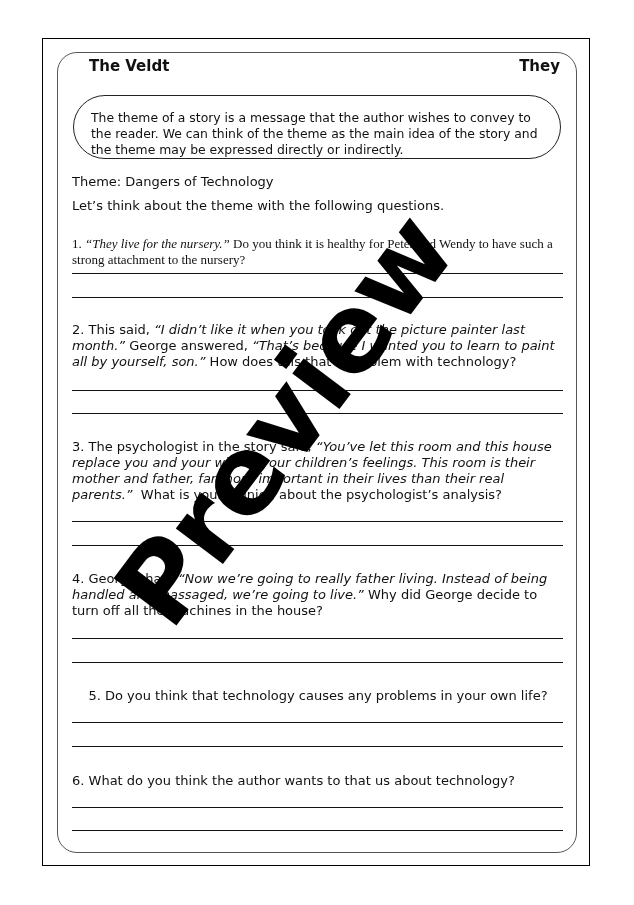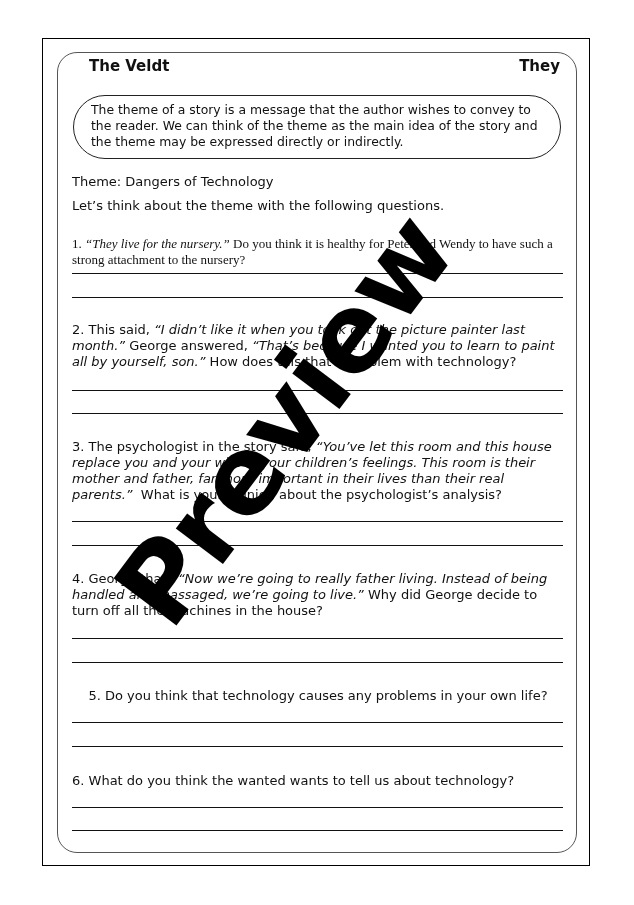--- a/index.html
+++ b/index.html
@@ -47,21 +47,21 @@
 
     .intro-pill {
       position: absolute;
       left: 73px;
       top: 95px;
       width: 488px;
       height: 64px;
       border: 1px solid #222;
       border-radius: 32px;
       box-sizing: border-box;
-      padding: 6px 14px 0 17px;
+      padding: 14px 14px 0 17px;
       font-size: 12.4px;
       line-height: 16px;
       color: #111;
     }
 
     .text-block {
       position: absolute;
       left: 72px;
       width: 492px;
       font-size: 13px;
@@ -123,17 +123,17 @@
 <div class="answer-line" style="top:545px;"></div>
 
 <div class="text-block question" style="top:571px;"><span>4.</span><span> George than, </span><em>“Now we’re going to really father living. Instead of being handled and massaged, we’re going to live.”</em><span> Why did George decide to turn off all the machines in the house?</span></div>
 <div class="answer-line" style="top:638px;"></div>
 <div class="answer-line" style="top:662px;"></div>
 
 <div class="text-block question" style="top:688px;text-align:center;"><span>5.</span><span> Do you think that technology causes any problems in your own life?</span></div>
 <div class="answer-line" style="top:722px;"></div>
 <div class="answer-line" style="top:746px;"></div>
 
-<div class="text-block question" style="top:773px;"><span>6.</span><span> What do you think the wanted wants to tell us about technology?</span></div>
+<div class="text-block question" style="top:773px;"><span>6.</span><span> What do you think the author wants to that us about technology?</span></div>
 <div class="answer-line" style="top:807px;"></div>
 <div class="answer-line" style="top:830px;"></div>
 
 <div class="watermark">Preview</div>
 
 </body></html>

